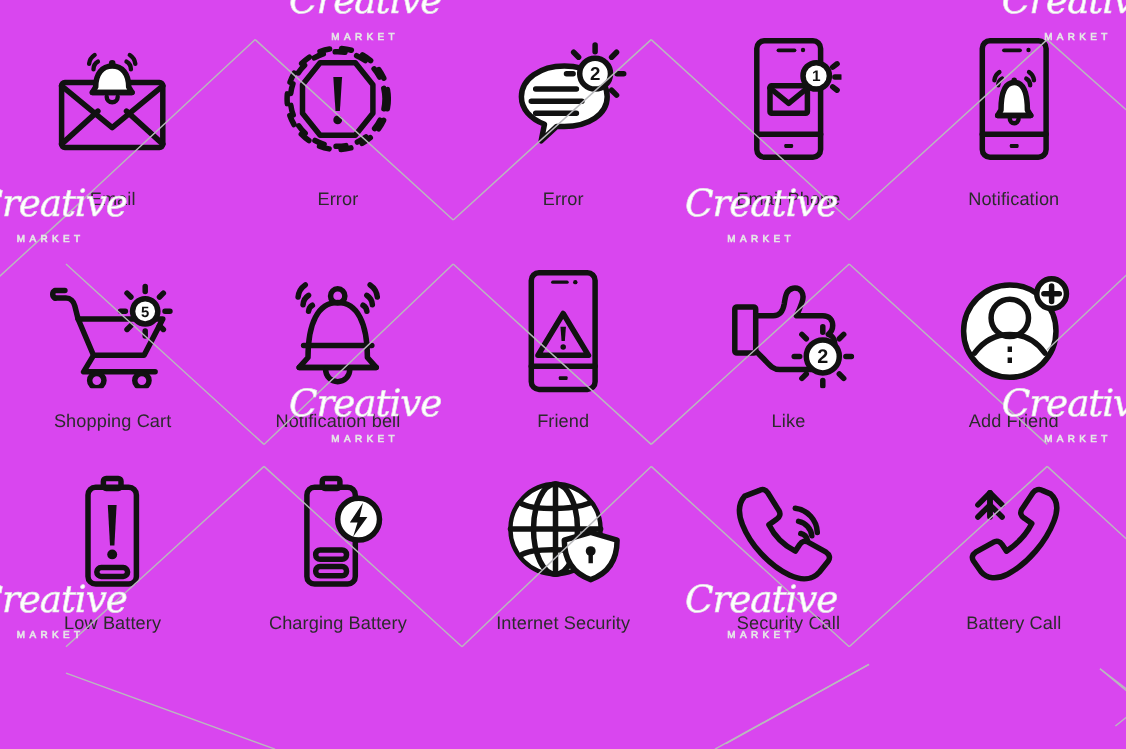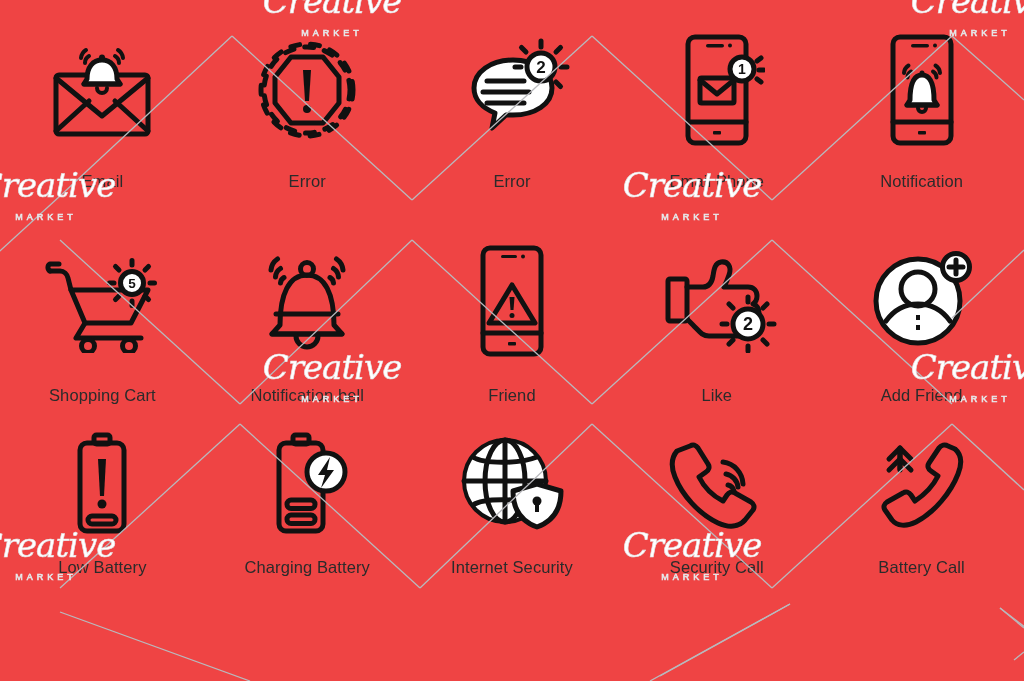--- a/index.html
+++ b/index.html
@@ -4,21 +4,21 @@
 <style>
   html, body {
     margin: 0;
     padding: 0;
     background: #ffffff;
   }
   #stage {
     position: relative;
     width: 1024px;
     height: 681px;
-    background: #ef4444;
+    background: #d946ef;
     overflow: hidden;
     font-family: "Liberation Sans", sans-serif;
   }
 
   
   #wm-lines {
     position: absolute;
     inset: 0;
     pointer-events: none;
     z-index: 3;
@@ -80,21 +80,21 @@
   .cell.row2 .art { height: 122px; padding-top: 4px; }
   .cell.row3 .art { height: 122px; padding-top: 4px; }
   .label {
     font-family: "Liberation Sans", sans-serif;
     font-size: 16.5px;
     color: #2b2b2b;
     letter-spacing: 0.1px;
     white-space: nowrap;
   }
   .cell.row1 .label { margin-top: 14px; }
-  .cell.row2 .label { margin-top: 24px; }
+  .cell.row2 .label { margin-top: 12px; }
   .cell.row3 .label { margin-top: 12px; }
 
   svg.ic { display: block; }
   svg.ic * {
     fill: none;
     stroke: #111111;
     stroke-width: 5;
     stroke-linecap: round;
     stroke-linejoin: round;
     vector-effect: non-scaling-stroke;

